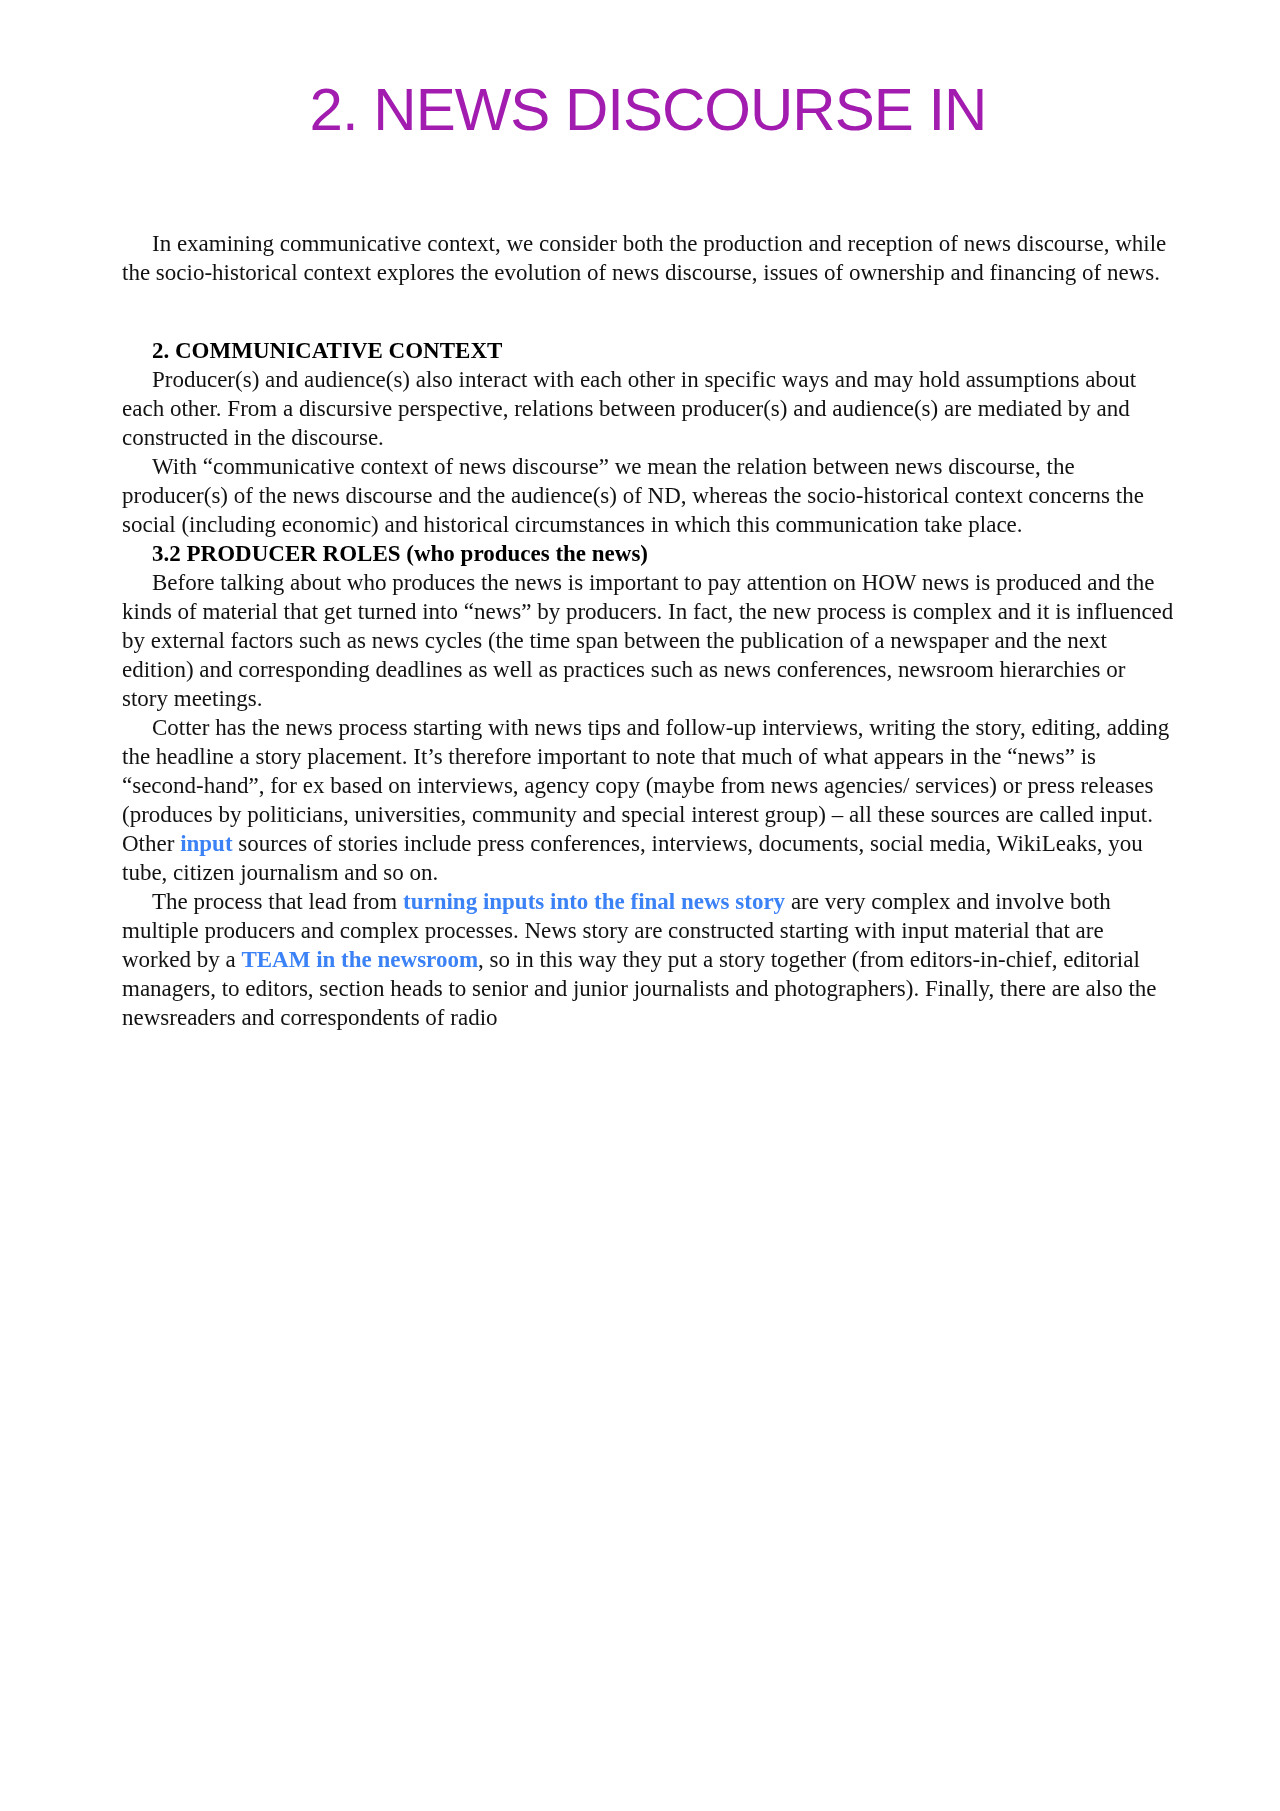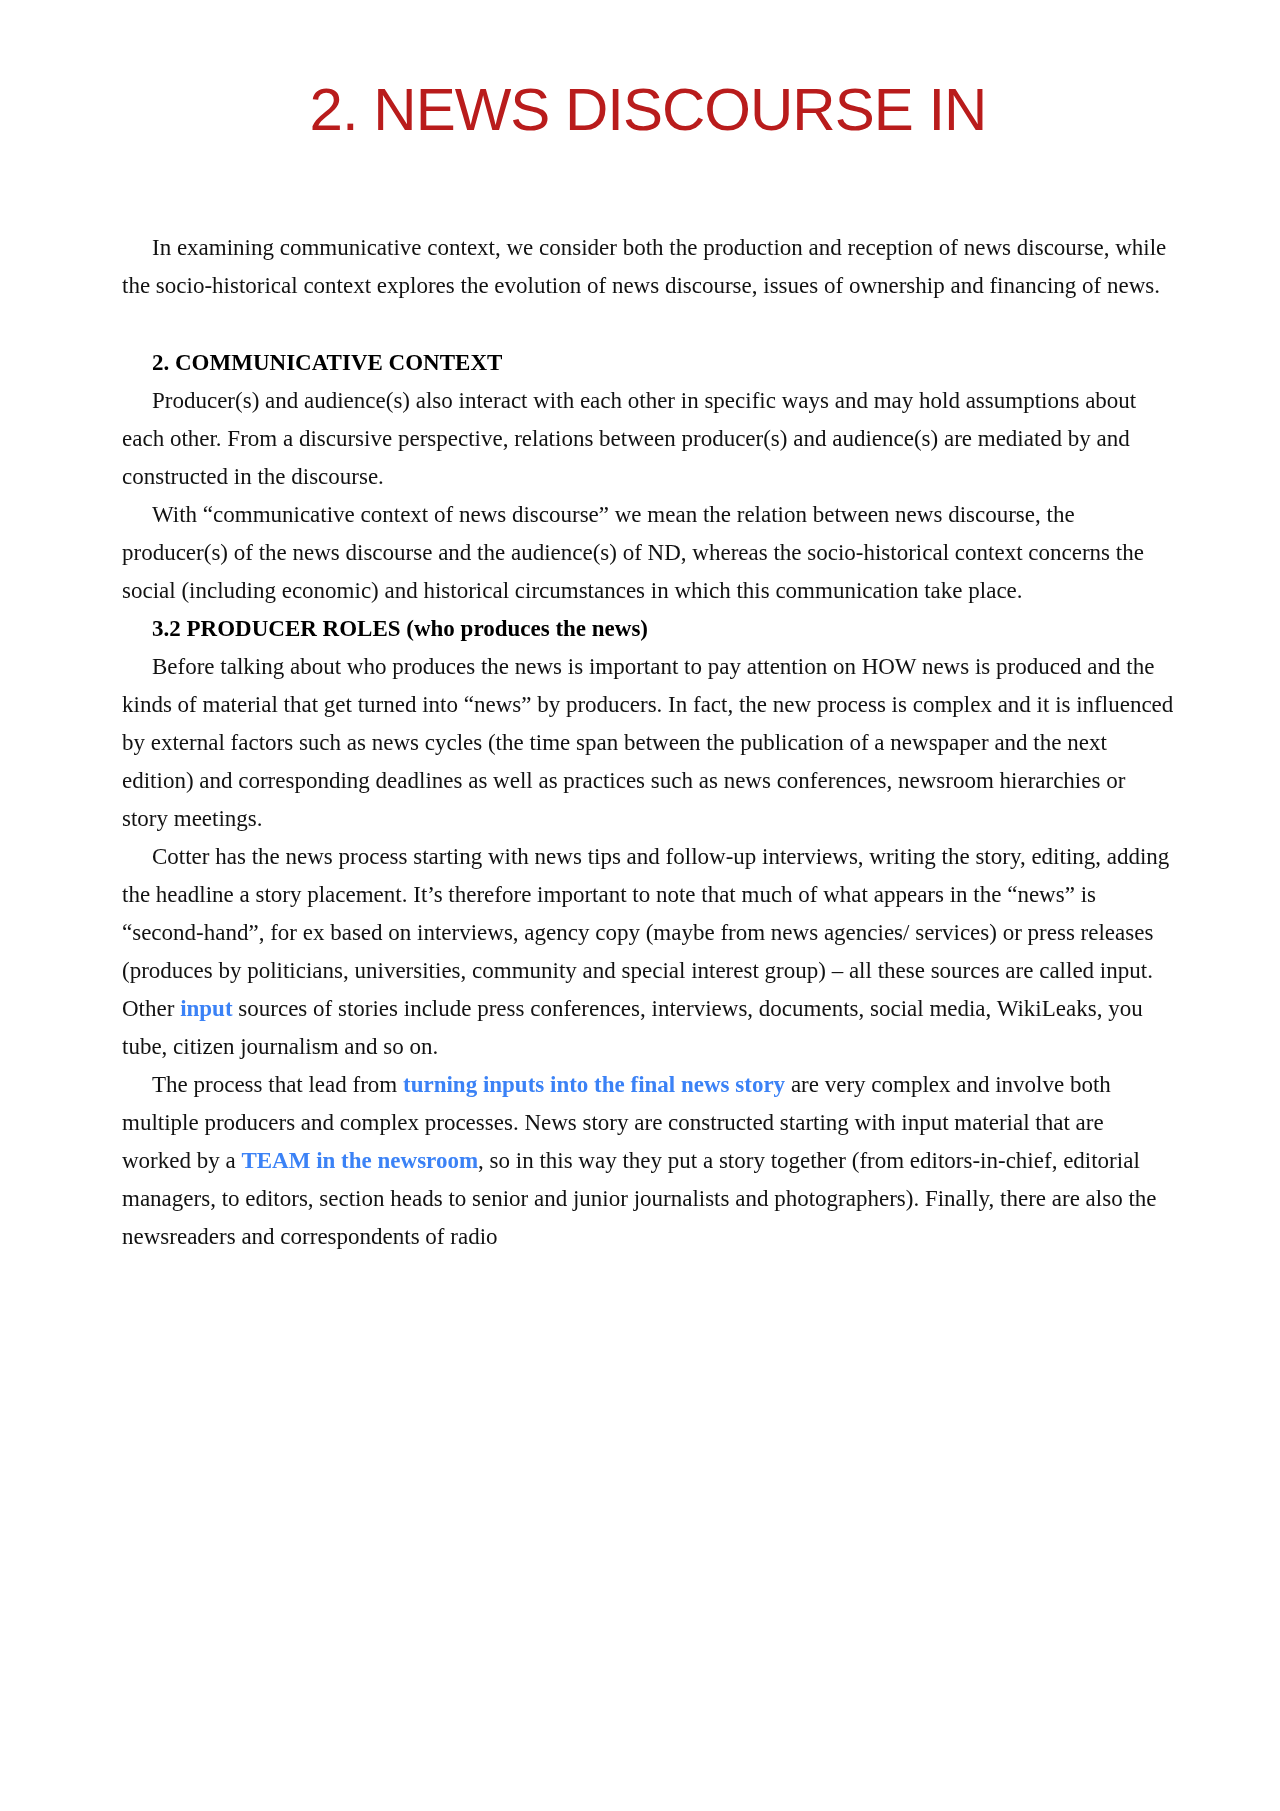--- a/index.html
+++ b/index.html
@@ -21,43 +21,43 @@
     box-sizing: border-box;
   }
   .doc-title {
     margin: 58px 0 0 0;
     text-align: center;
     font-family: "Liberation Sans", sans-serif;
     font-weight: 400;
     font-size: 60px;
     line-height: 103px;
     letter-spacing: -1px;
-    color: #b91c1c;
+    color: #a21caf;
   }
   .title-line {
     display: block;
     white-space: nowrap;
   }
   .body-text {
     margin-top: 68px;
     font-size: 23px;
-    line-height: 38px;
+    line-height: 29px;
     text-align: left;
   }
   .body-text p {
     margin: 0;
     padding: 0;
     text-indent: 30px;
   }
   .body-text p.heading {
     font-weight: bold;
     color: #000000;
   }
   .body-text p.gap-before {
-    margin-top: 39px;
+    margin-top: 49px;
   }
   .bold {
     font-weight: bold;
     color: #3b82f6;
   }
 </style>
 </head>
 <body>
 
 <div class="page">

